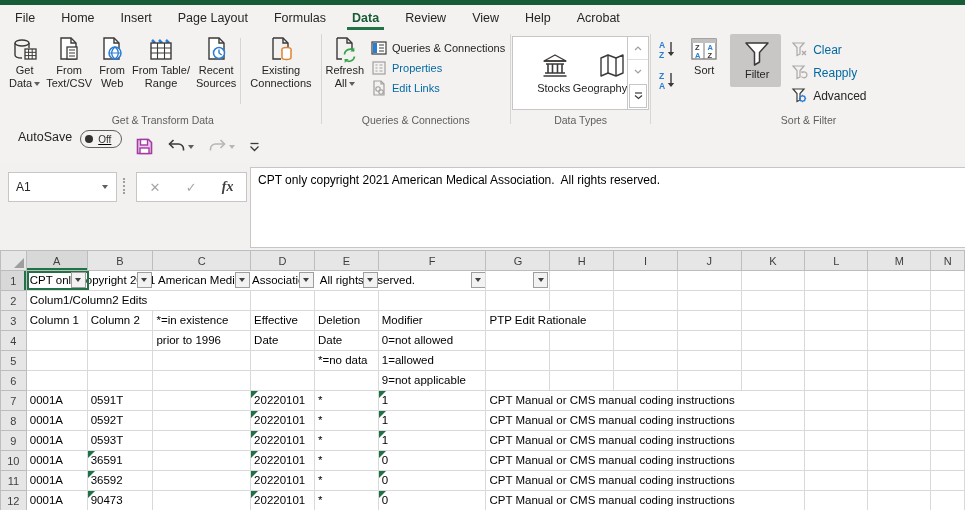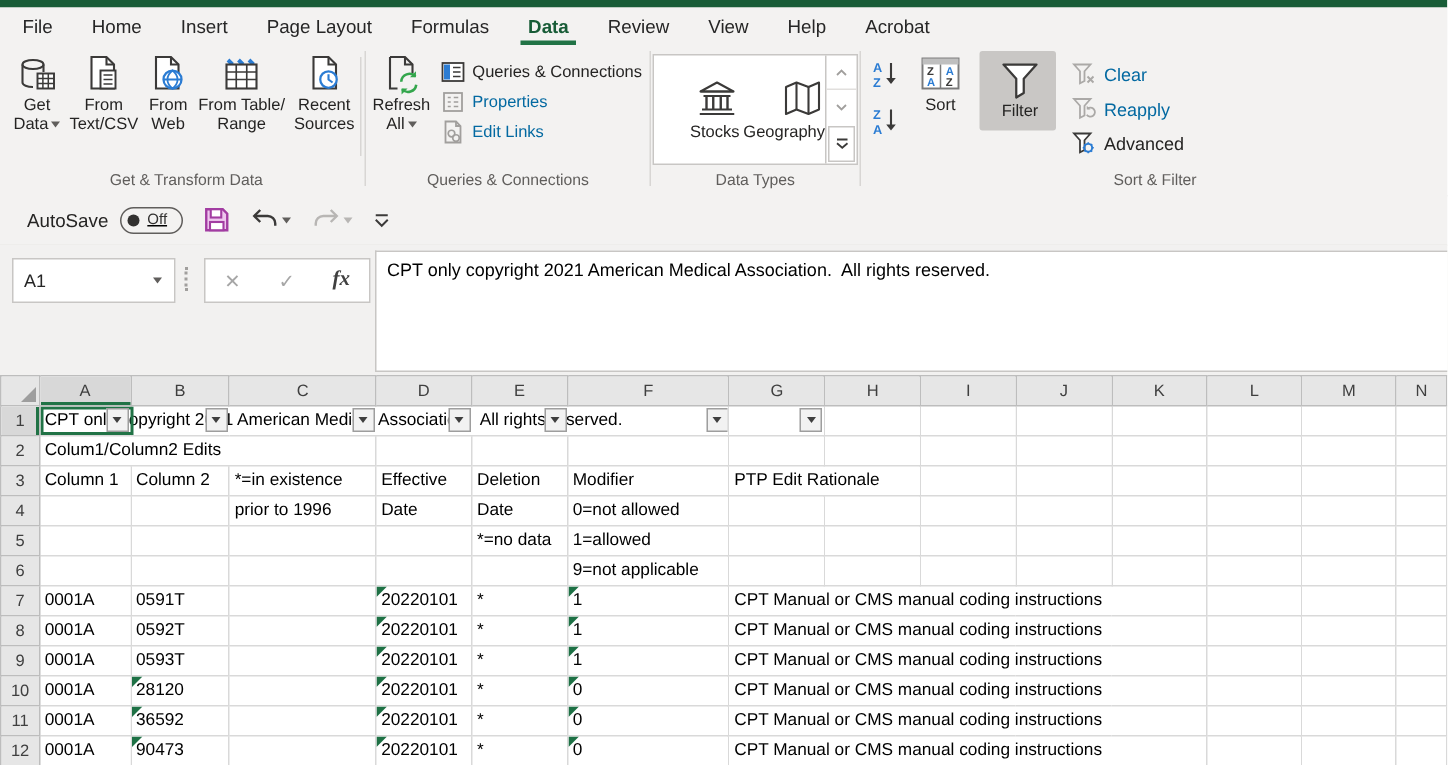--- a/index.html
+++ b/index.html
@@ -31,21 +31,21 @@
   .gitem{width:57px;display:flex;flex-direction:column;align-items:flex-end;justify-content:center;}
   .gitem .glbl{font-size:11px;color:#252423;margin-top:3px;}
   .gscroll{width:20px;border-left:1px solid #C8C6C4;display:flex;flex-direction:column;}
   .gs{flex:1;display:flex;align-items:center;justify-content:center;}
   .gs+.gs{border-top:1px solid #E1DFDD;}
   
   .azbtn{display:flex;align-items:center;justify-content:center;width:30px;height:27px;}
   .filterbtn{background:#C9C7C5;}
   .sfstack .smallrow{height:23px;}
   
-  #qat{position:absolute;left:0;top:130px;width:965px;height:33px;background:#F3F2F1;display:flex;align-items:center;border-bottom:1px solid #E1DFDD;}
+  #qat{position:absolute;left:0;top:130px;width:965px;height:33px;background:#F3F2F1;display:flex;border-bottom:1px solid #E1DFDD;}
   #autosave-label{font-size:12.5px;color:#252423;margin-left:18px;}
   .toggle{width:40px;height:16px;border:1px solid #605E5C;border-radius:9px;display:flex;align-items:center;margin-left:8px;background:#F3F2F1;text-decoration:underline;}
   .toggle .knob{width:8px;height:8px;border-radius:50%;background:#323130;margin-left:4px;}
   .toggle .tstate{font-size:10px;color:#323130;margin-left:5px;}
   .qbtn{display:flex;align-items:center;margin-left:14px;}
   
   #fband{position:absolute;left:0;top:163px;width:965px;height:87px;background:#F2F1F0;}
   #namebox{position:absolute;left:8px;top:9px;width:107px;height:28px;background:#fff;border:1px solid #C8C6C4;display:flex;align-items:center;}
   #namebox .nbtext{font-size:12px;color:#262626;margin-left:7px;flex:1;}
   #nbdots{position:absolute;left:123px;top:15px;height:16px;width:2px;border-left:2px dotted #A19F9D;}
@@ -147,20 +147,33 @@
                 <path d="M7 2h10l5 5v16H7z" fill="#fff" stroke="#3B3A39" stroke-width="1.4"></path>
                 <path d="M17 2v5h5" fill="none" stroke="#3B3A39" stroke-width="1.4"></path>
                 <circle cx="17" cy="17" r="5.5" fill="#fff" stroke="#2B7CD3" stroke-width="1.5"></circle>
                 <path d="M17 13.5V17l2.7 2" fill="none" stroke="#2B7CD3" stroke-width="1.4"></path>
               </svg>
           </span>
           <span class="blbl">Recent</span>
           <span class="blbl">Sources</span>
         </div>
         <div class="vsep" style="height:66px;flex:none;"></div>
+        <div class="bigbtn" style="padding:2px 8px;">
+          <span class="icon">
+            <svg width="28" height="28" viewBox="0 0 28 28">
+                <path d="M6 2h10l5 5v9" fill="none" stroke="#3B3A39" stroke-width="1.4"></path>
+                <path d="M6 2v21h8" fill="none" stroke="#3B3A39" stroke-width="1.4"></path>
+                <path d="M16 2v5h5" fill="none" stroke="#3B3A39" stroke-width="1.4"></path>
+                <ellipse cx="19.5" cy="13.5" rx="4.5" ry="2" fill="#fff" stroke="#E08330" stroke-width="1.5"></ellipse>
+                <path d="M15 13.5v8c0 1.1 2 2 4.5 2s4.5-.9 4.5-2v-8" fill="#fff" stroke="#E08330" stroke-width="1.5"></path>
+              </svg>
+          </span>
+          <span class="blbl">Existing</span>
+          <span class="blbl">Connections</span>
+        </div>
       </div>
       <div class="rgl">Get &amp; Transform Data</div>
     </div>
 
     <div class="vsep"></div>
 
     <div class="rgroup">
       <div class="rgc">
         <div class="bigbtn">
           <span class="icon">
@@ -667,21 +680,21 @@
             <td></td>
             <td></td>
           </tr>
           <tr>
             <td class="rh">10</td>
             <td>
               <span class="ct">0001A</span>
             </td>
             <td>
               <span class="tri"></span>
-              <span class="ct">28120</span>
+              <span class="ct">36591</span>
             </td>
             <td></td>
             <td>
               <span class="tri"></span>
               <span class="ct">20220101</span>
             </td>
             <td>
               <span class="ct">*</span>
             </td>
             <td>

